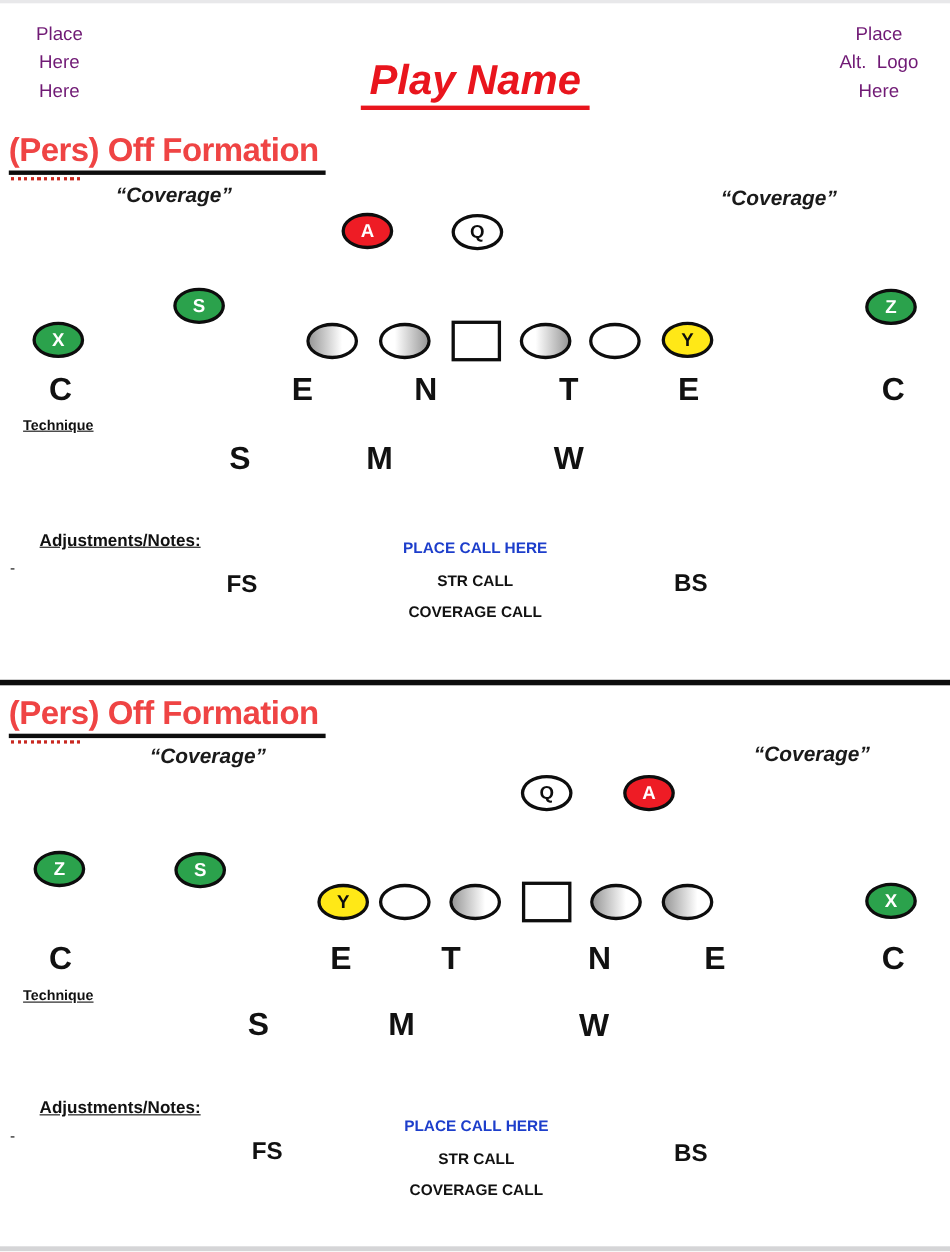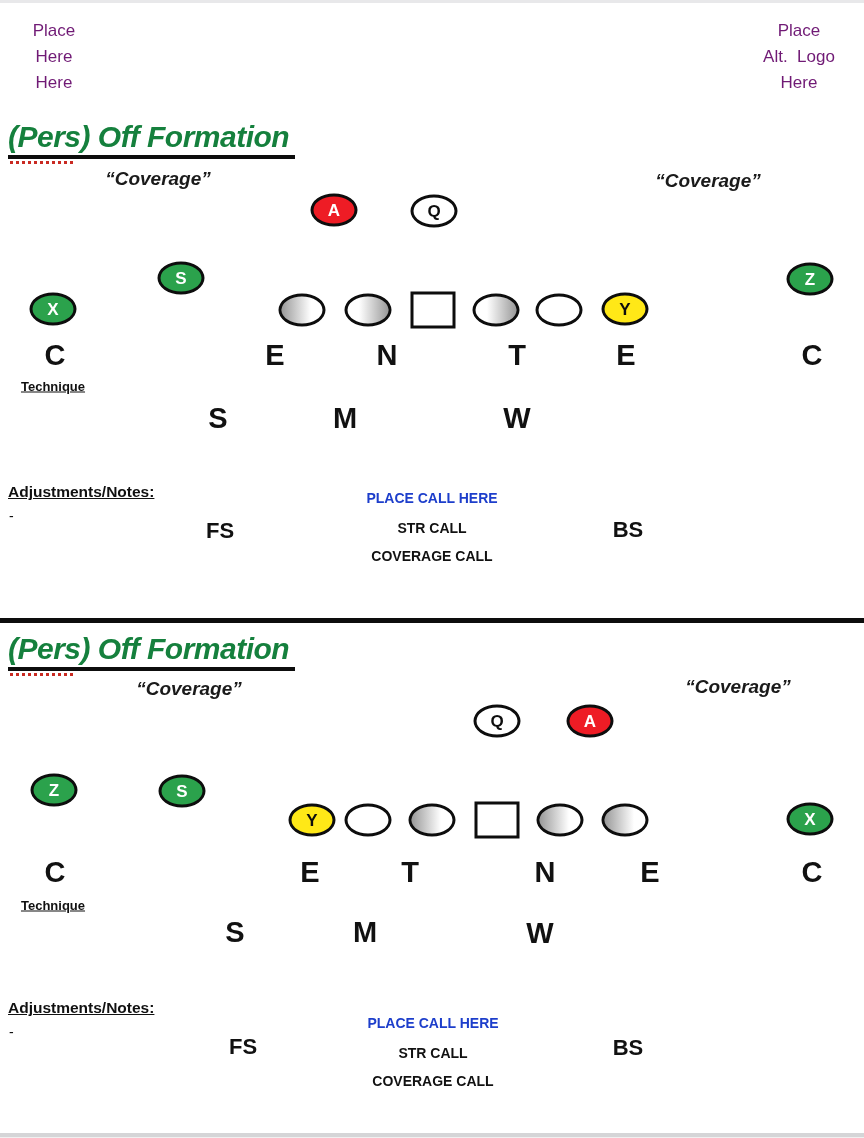--- a/index.html
+++ b/index.html
@@ -19,22 +19,22 @@
   .logo span { display:block; }
   .title-wrap { position:absolute; top:52px; left:0; right:0; text-align:center; }
   .title {
     display:inline-block; font-size:38px; font-weight:bold; font-style:italic;
     color:#e9151d; border-bottom:4px solid #e9151d; padding:0 8px 1px 8px;
   }
 
   
   .fheading-wrap { position:absolute; left:8px; }
   .fheading {
-    display:inline-block; font-size:30px; font-weight:bold; font-style:italic;
-    color:#15803d; border-bottom:4px solid #0d0d0d; padding:0 6px 1px 0; letter-spacing:-0.5px;
+    display:inline-block; font-size:30px; font-weight:bold; 
+    color:#ef4444; border-bottom:4px solid #0d0d0d; padding:0 6px 1px 0; letter-spacing:-0.5px;
   }
   .squiggle {
     position:absolute; left:2px; bottom:-5px; width:66px; height:3px;
     background:repeating-linear-gradient(90deg,#c92a22 0 3px,transparent 3px 6px);
   }
 
   .layer { position:absolute; inset:0; }
   section.formation { position:absolute; inset:0; }
 
   
@@ -54,35 +54,38 @@
   .t-black { color:#0d0d0d; }
 
   
   .lbl { position:absolute; transform:translate(-50%,-50%); white-space:pre; color:#111; }
   .lbl-pos       { font-size:29px; font-weight:bold; }
   .lbl-coverage  { font-size:19px; font-style:italic; font-weight:600; color:#1a1a1a; }
   .lbl-technique { font-size:13px; font-weight:700; text-decoration:underline; }
   .lbl-safety    { font-size:22px; font-weight:bold; }
   .lbl-call      { font-size:14px; font-weight:bold; }
   .lbl-call.blue { color:#1d3ecb; }
-  .lbl-notes { font-size:15.5px; font-weight:bold; text-decoration:underline; transform:translate(0,-50%); }
+  .lbl-notes { font-size:15.5px; font-weight:bold; text-decoration:underline; transform:translate(0,-50%);margin-left:28px; }
   .lbl-dash  { font-size:14px; transform:translate(0,-50%); }
 
   .divider { position:absolute; top:618px; left:0; width:864px; height:5px; background:#0d0d0d; }
 </style>
 </head>
 <body>
 
 <div class="page">
   <div class="strip-top"></div>
 
   <div class="logo logo-left">
     <span>Place</span>
     <span>Here</span>
     <span>Here</span>
+  </div>
+  <div class="title-wrap">
+    <span class="title">Play Name</span>
   </div>
   <div class="logo logo-right">
     <span>Place</span>
     <span>Alt.&nbsp; Logo</span>
     <span>Here</span>
   </div>
 
   <section class="formation">
     <div class="fheading-wrap" style="top:120px">
       <span class="fheading">(Pers) Off Formation</span>

